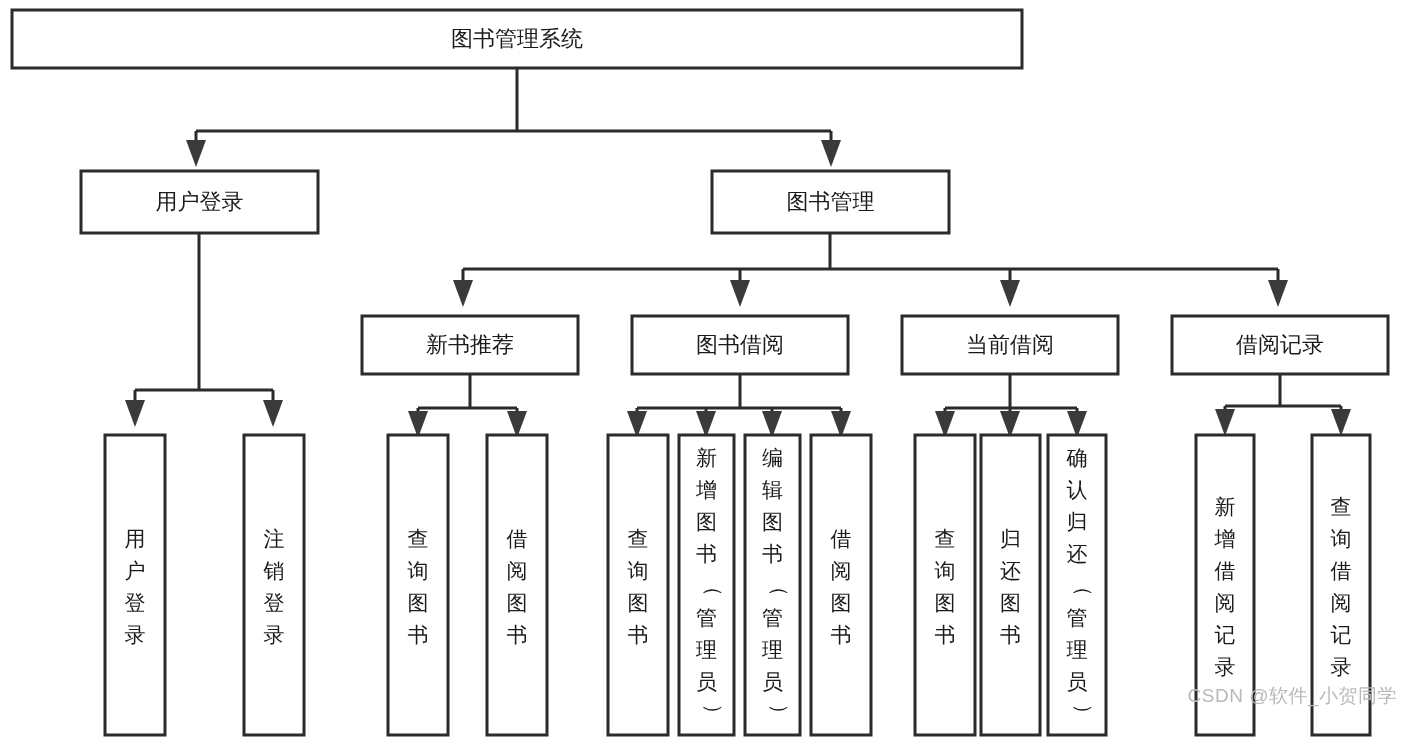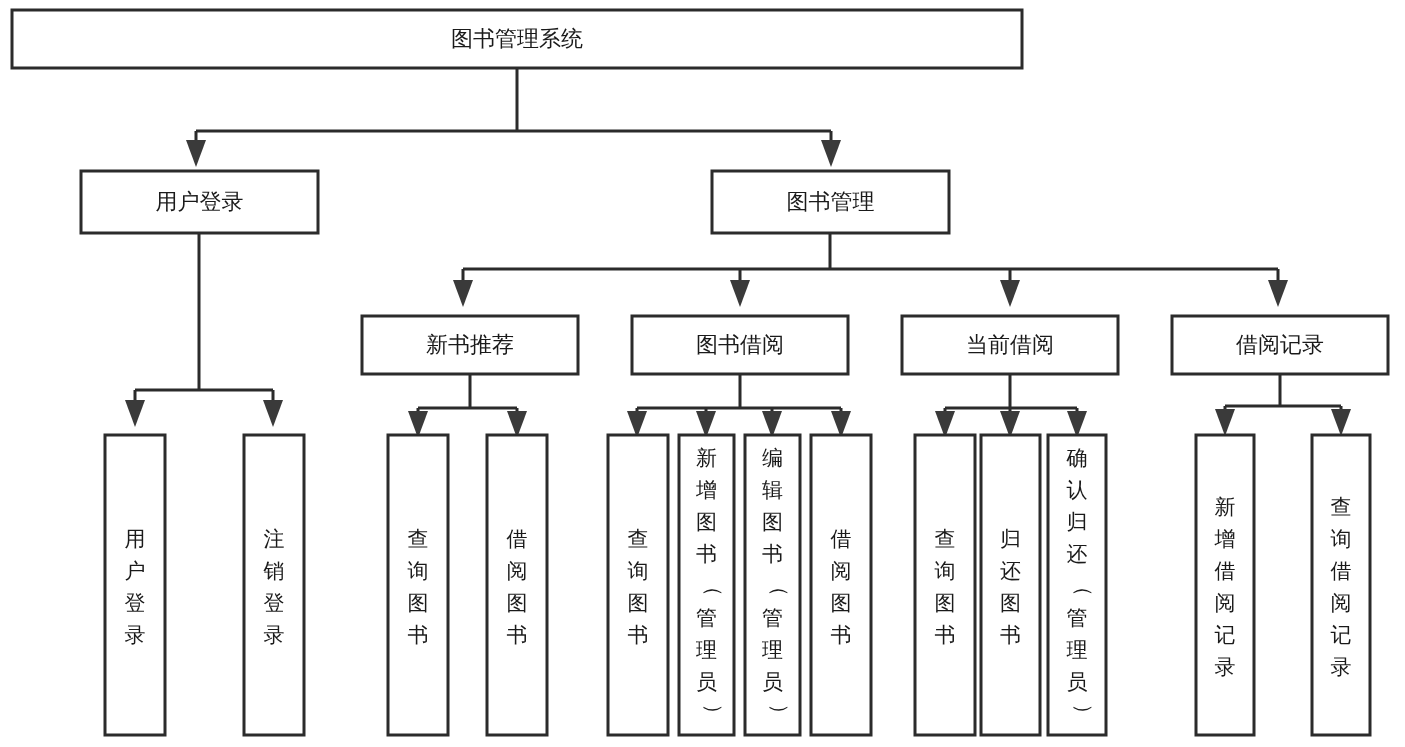--- a/index.html
+++ b/index.html
@@ -246,13 +246,14 @@
           <text class="node-label-v" x="1341" y="514">查</text>
           <text class="node-label-v" x="1341" y="546">询</text>
           <text class="node-label-v" x="1341" y="578">借</text>
           <text class="node-label-v" x="1341" y="610">阅</text>
           <text class="node-label-v" x="1341" y="642">记</text>
           <text class="node-label-v" x="1341" y="674">录</text>
         </g>
       </g>
   </svg>
 
+  <div class="watermark">CSDN @软件_小贺同学</div>
 </div>
 
 </body></html>

